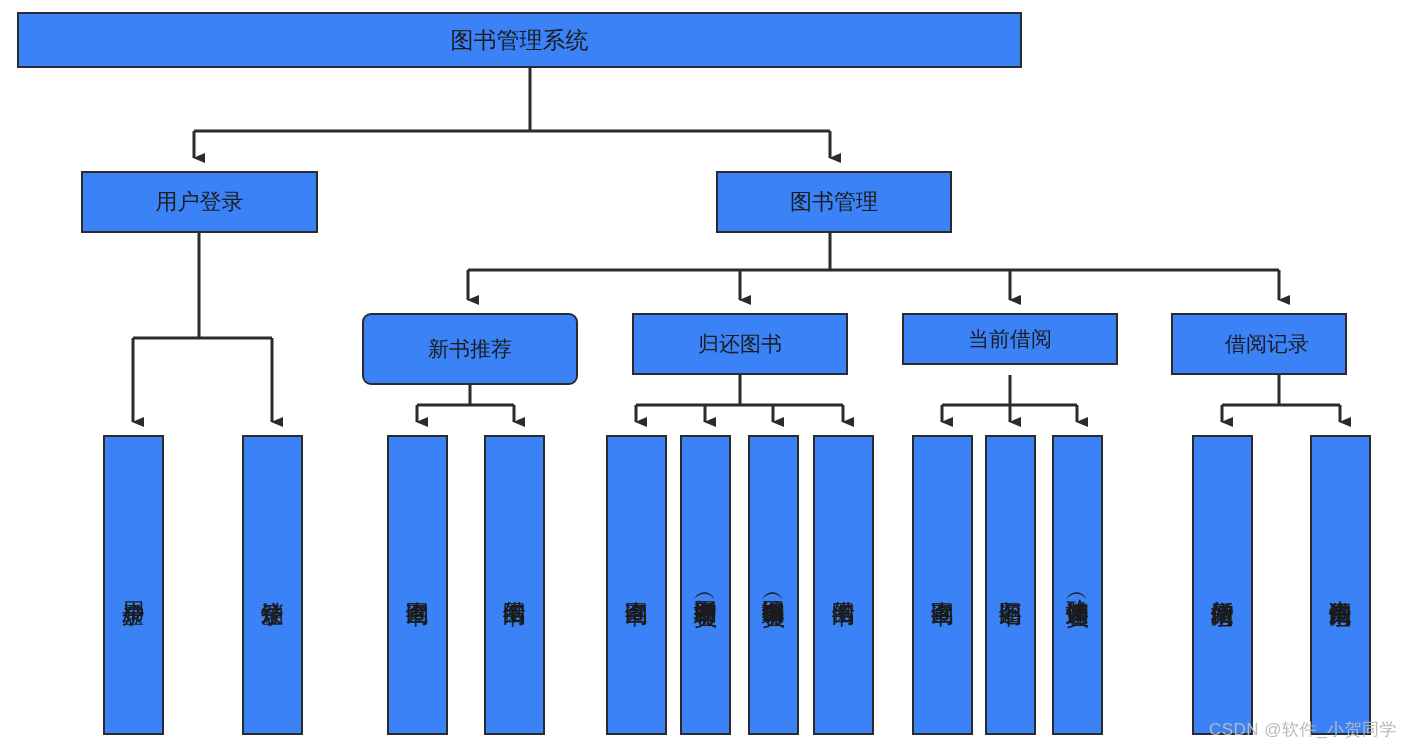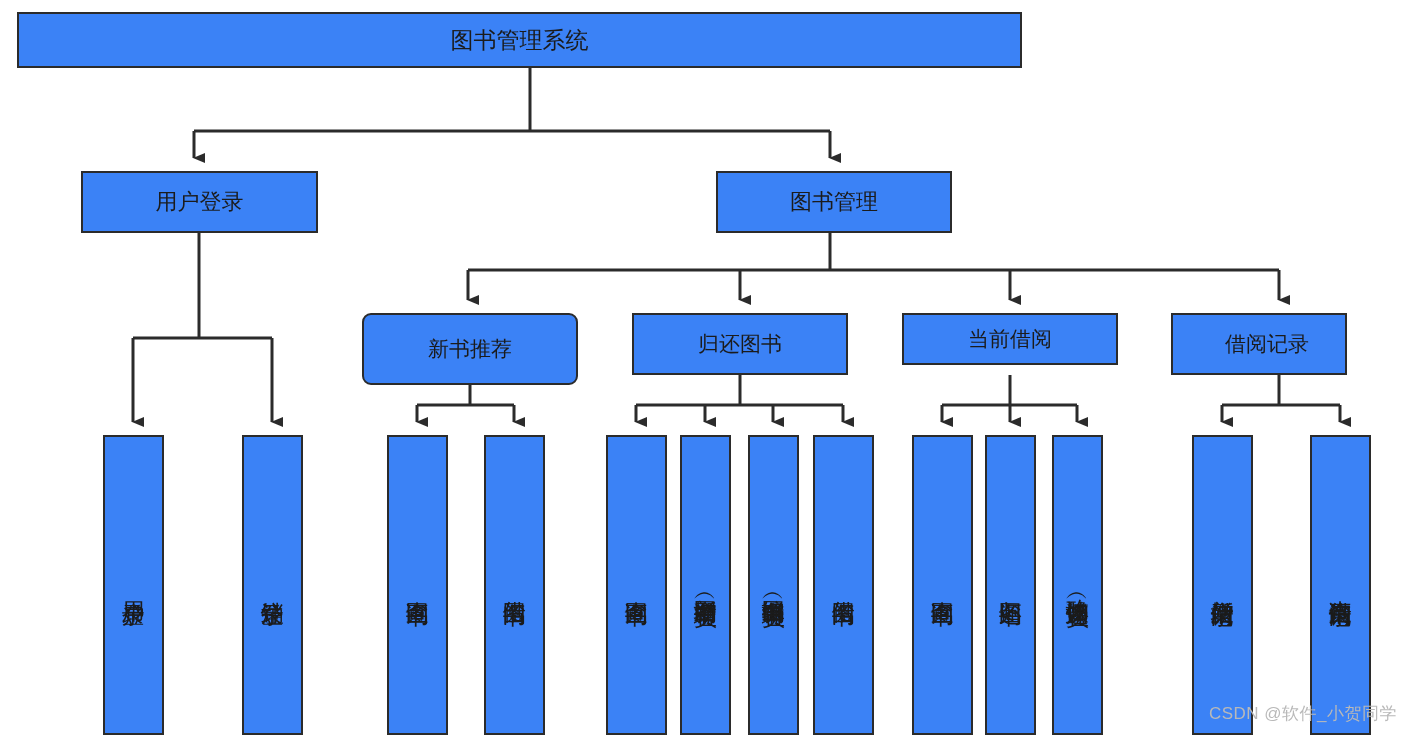--- a/index.html
+++ b/index.html
@@ -44,21 +44,21 @@
     font-size:23px;
     line-height:1.16;
     letter-spacing:1px;
     white-space:nowrap;
     color:#1b1b1b;
   }
   .htext{ white-space:nowrap; }
   .watermark{
     position:absolute;
     right:8px;
-    bottom:22px;
+    bottom:6px;
     font-size:17px;
     color:#b9b9b9;
     letter-spacing:.5px;
     white-space:nowrap;
   }
 </style>
 </head>
 <body>
 
 <div id="stage">

